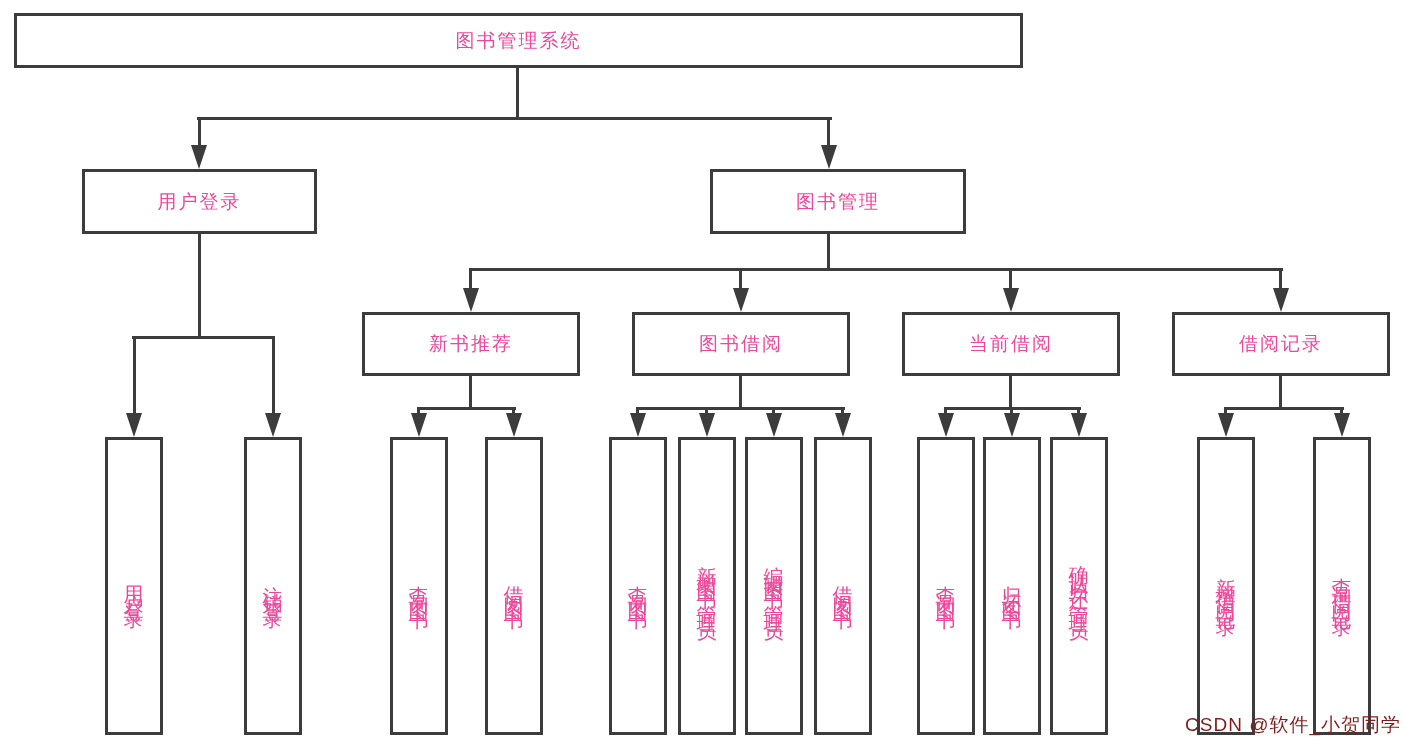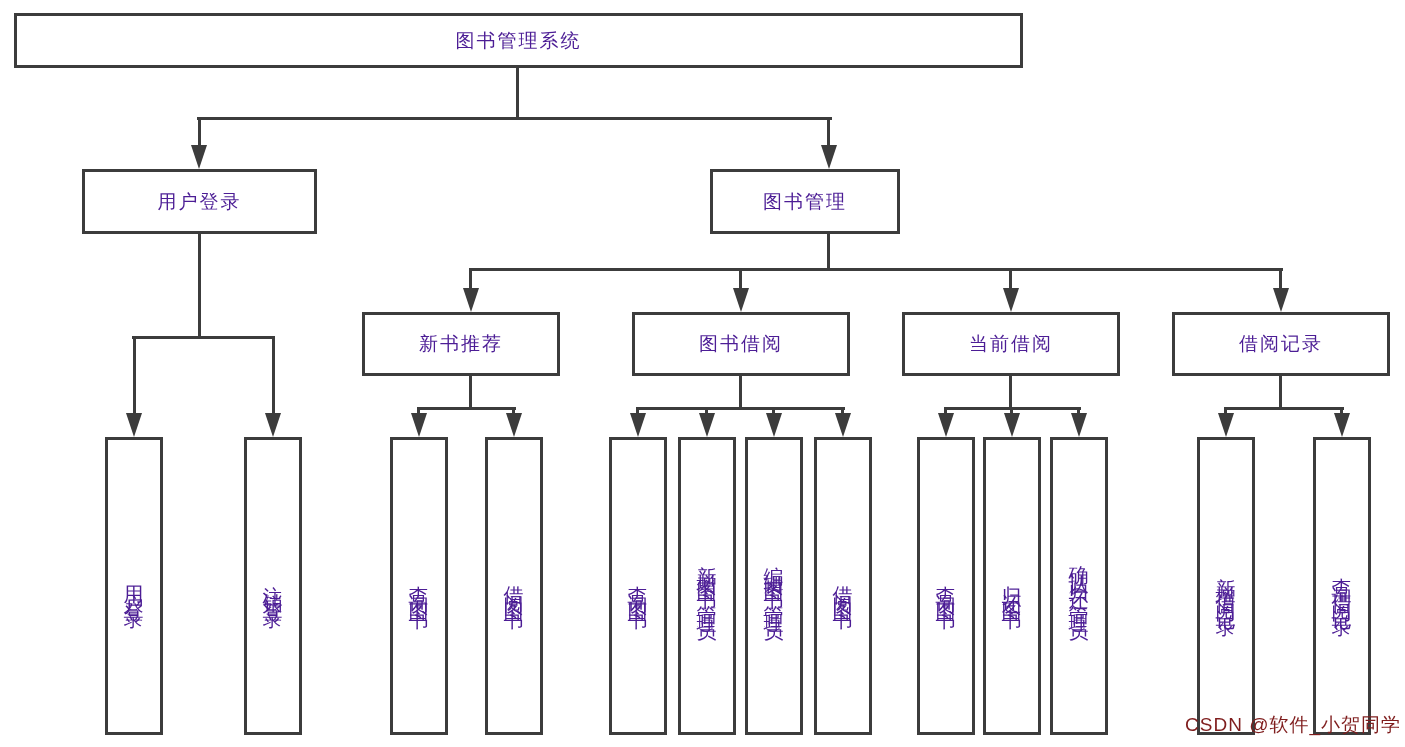--- a/index.html
+++ b/index.html
@@ -9,21 +9,21 @@
     height: 747px;
     background: #ffffff;
     font-family: "Liberation Sans", sans-serif;
     overflow: hidden;
   }
   .nbox {
     position: absolute;
     box-sizing: border-box;
     background: #ffffff;
     border: 3px solid #3c3c3c;
-    color: #4c1d95;
+    color: #ec4899;
     display: flex;
     align-items: center;
     justify-content: center;
     font-size: 19px;
     letter-spacing: 2px;
     text-align: center;
     z-index: 2;
   }
   .vbox {
     writing-mode: vertical-rl;
@@ -59,41 +59,41 @@
   <div class="nbox" style="left:14px; top:13px; width:1009px; height:55px;">图书管理系统</div>
 
   <div class="vline" style="left:516px; top:68px; height:52px;"></div>
   <div class="hline" style="left:197px; top:117px; width:635px;"></div>
   <div class="vline" style="left:198px; top:117px; height:30px;"></div>
   <div class="arrow" style="left:191px; top:145px;"></div>
   <div class="vline" style="left:827px; top:117px; height:30px;"></div>
   <div class="arrow" style="left:821px; top:145px;"></div>
 
   <div class="nbox" style="left:82px; top:169px; width:235px; height:65px;">用户登录</div>
-  <div class="nbox" style="left:710px; top:169px; width:190px; height:65px;">图书管理</div>
+  <div class="nbox" style="left:710px; top:169px; width:256px; height:65px;">图书管理</div>
 
   <div class="vline" style="left:198px; top:234px; height:105px;"></div>
   <div class="hline" style="left:132px; top:336px; width:143px;"></div>
   <div class="vline" style="left:133px; top:336px; height:80px;"></div>
   <div class="arrow" style="left:126px; top:413px;"></div>
   <div class="vline" style="left:272px; top:336px; height:80px;"></div>
   <div class="arrow" style="left:265px; top:413px;"></div>
 
   <div class="vline" style="left:827px; top:234px; height:37px;"></div>
   <div class="hline" style="left:469px; top:268px; width:814px;"></div>
   <div class="vline" style="left:469px; top:268px; height:24px;"></div>
   <div class="arrow" style="left:463px; top:288px;"></div>
   <div class="vline" style="left:739px; top:268px; height:24px;"></div>
   <div class="arrow" style="left:733px; top:288px;"></div>
   <div class="vline" style="left:1009px; top:268px; height:24px;"></div>
   <div class="arrow" style="left:1003px; top:288px;"></div>
   <div class="vline" style="left:1279px; top:268px; height:24px;"></div>
   <div class="arrow" style="left:1273px; top:288px;"></div>
 
-  <div class="nbox" style="left:362px; top:312px; width:198px; height:64px;">新书推荐</div>
+  <div class="nbox" style="left:362px; top:312px; width:218px; height:64px;">新书推荐</div>
   <div class="nbox" style="left:902px; top:312px; width:218px; height:64px;">当前借阅</div>
   <div class="nbox" style="left:632px; top:312px; width:218px; height:64px;">图书借阅</div>
   <div class="nbox" style="left:1172px; top:312px; width:218px; height:64px;">借阅记录</div>
 
   <div class="vline" style="left:469px; top:376px; height:34px;"></div>
   <div class="hline" style="left:417px; top:407px; width:99px;"></div>
   <div class="vline" style="left:417px; top:407px; height:9px;"></div>
   <div class="arrow" style="left:411px; top:413px;"></div>
   <div class="vline" style="left:512px; top:407px; height:9px;"></div>
   <div class="arrow" style="left:506px; top:413px;"></div>

